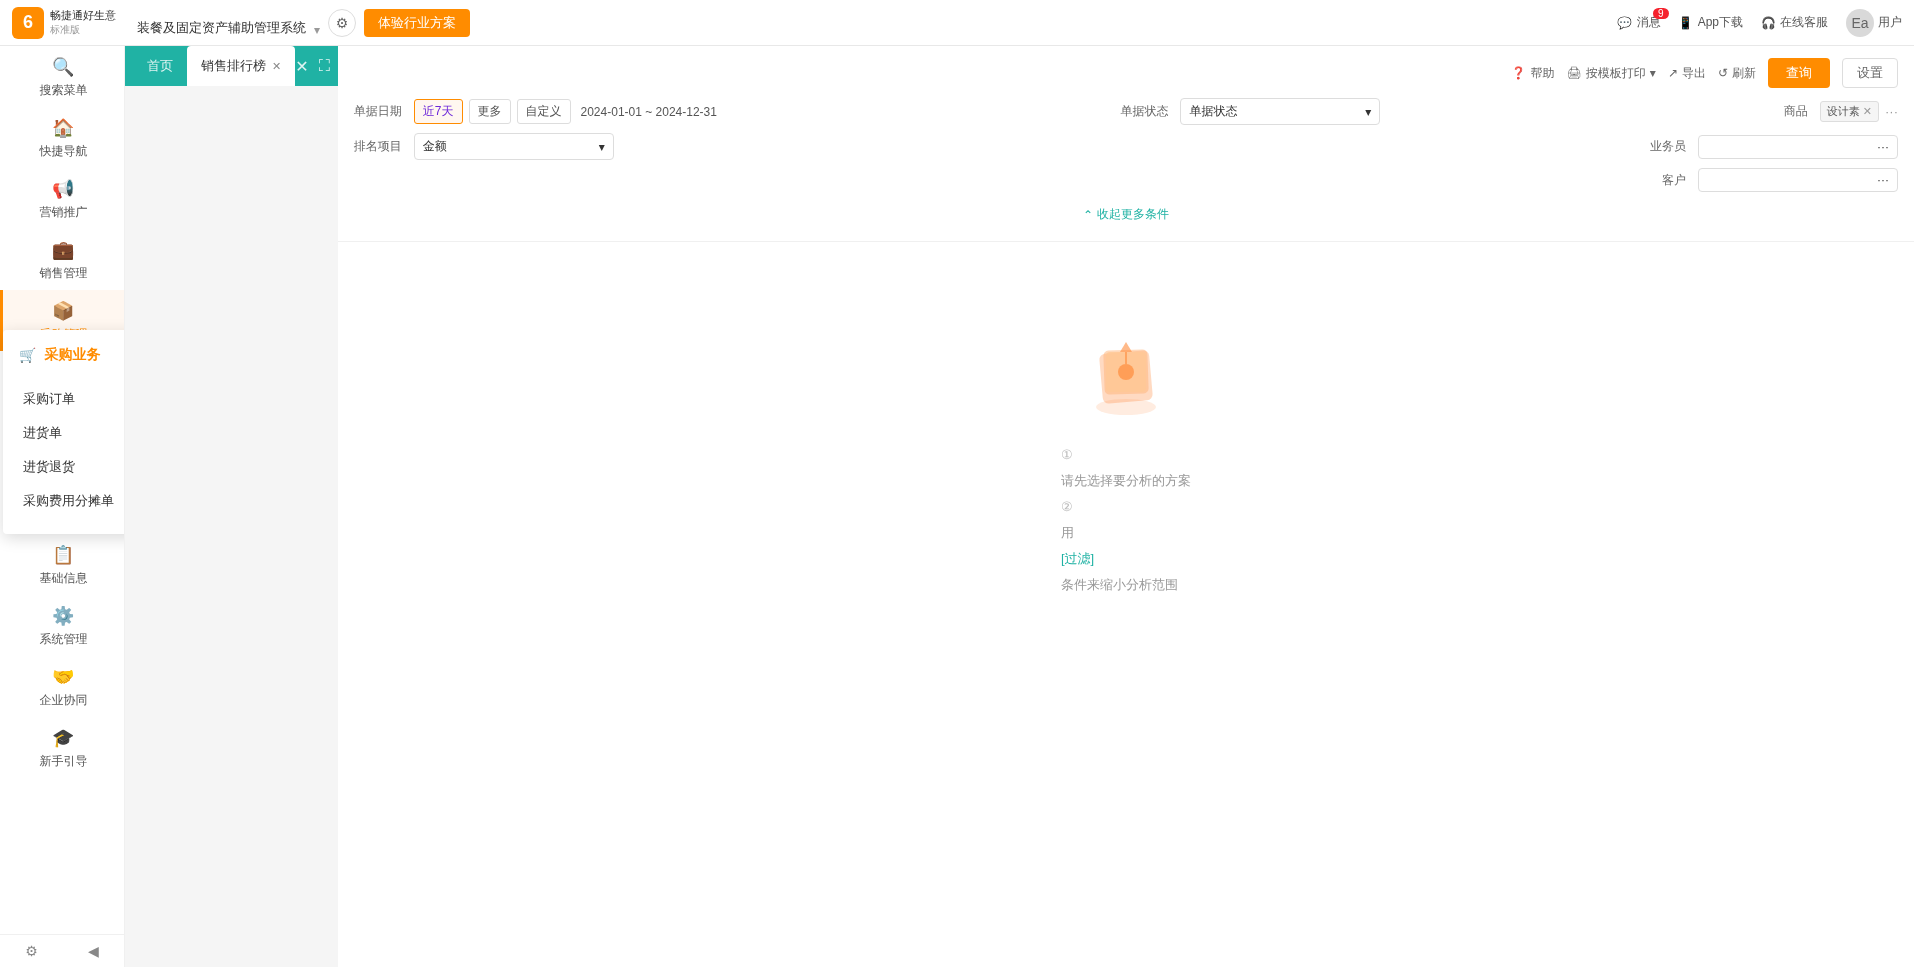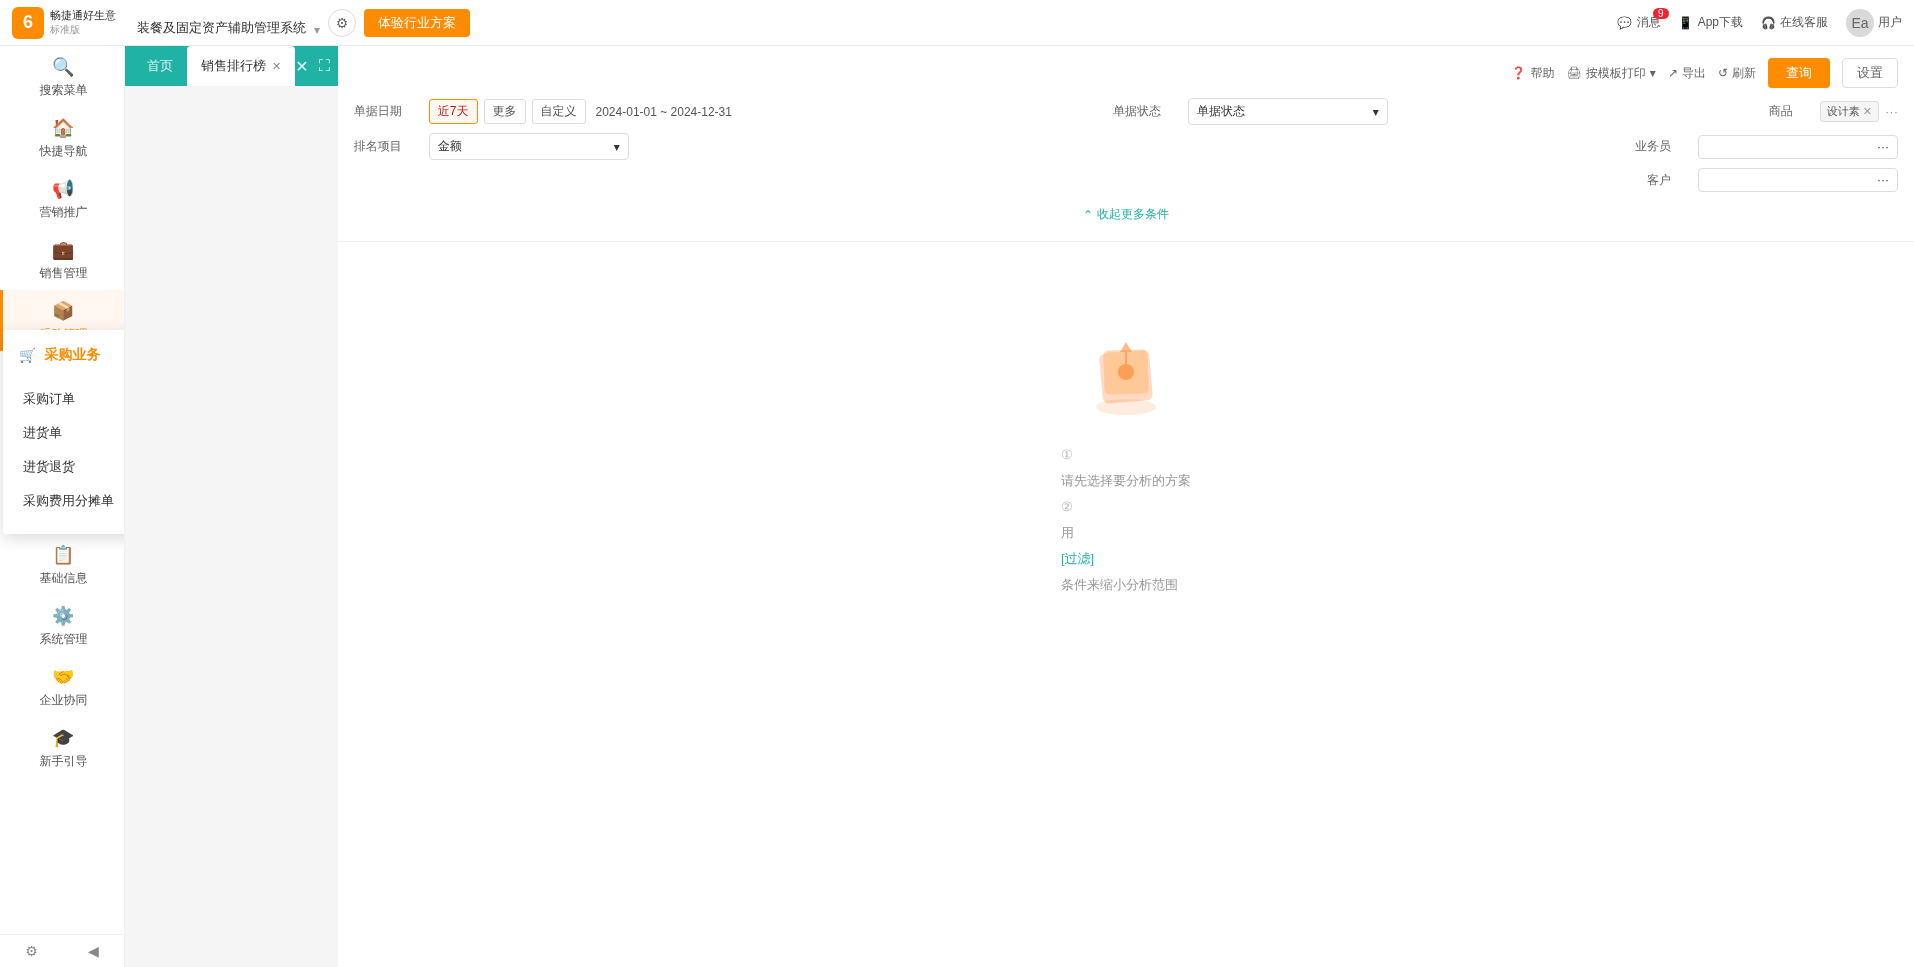--- a/index.html
+++ b/index.html
@@ -179,21 +179,21 @@
     .btn-query {
       background: #ff8c00; color: white; border: none; border-radius: 4px;
       padding: 6px 18px; font-size: 13px; cursor: pointer;
     }
     .btn-setting {
       background: white; color: #666; border: 1px solid #ddd; border-radius: 4px;
       padding: 5px 14px; font-size: 13px; cursor: pointer;
     }
 
     .filter-row {
-      display: flex; align-items: center; gap: 27px; margin-bottom: 8px; flex-wrap: wrap;
+      display: flex; align-items: center; gap: 12px; margin-bottom: 8px; flex-wrap: wrap;
     }
     .filter-label { color: #666; font-size: 12px; white-space: nowrap; }
     .filter-select {
       border: 1px solid #ddd; border-radius: 4px; padding: 4px 8px;
       font-size: 12px; color: #333; min-width: 140px;
       display: flex; align-items: center; justify-content: space-between; cursor: pointer;
     }
     .filter-tag {
       background: #f5f5f5; border: 1px solid #ddd; border-radius: 3px;
       padding: 2px 6px; font-size: 11px; color: #555;
@@ -201,21 +201,21 @@
     }
     .tag-close { cursor: pointer; color: #999; }
 
     .time-filter {
       display: flex; align-items: center; gap: 6px;
     }
     .time-btn {
       padding: 3px 8px; border-radius: 3px; font-size: 12px;
       border: 1px solid #ddd; cursor: pointer; color: #555; background: white;
     }
-    .time-btn.active { background: #fff7f0; color: #b91c1c; border-color: #ff8c00; }
+    .time-btn.active { background: #fff7f0; color: #6d28d9; border-color: #ff8c00; }
 
     .collapse-btn {
       display: flex; align-items: center; justify-content: center;
       gap: 4px; color: #20b2a4; font-size: 12px; cursor: pointer;
       padding: 6px; margin-top: 4px;
     }
 
     
     .empty-state {
       display: flex; flex-direction: column; align-items: center;

